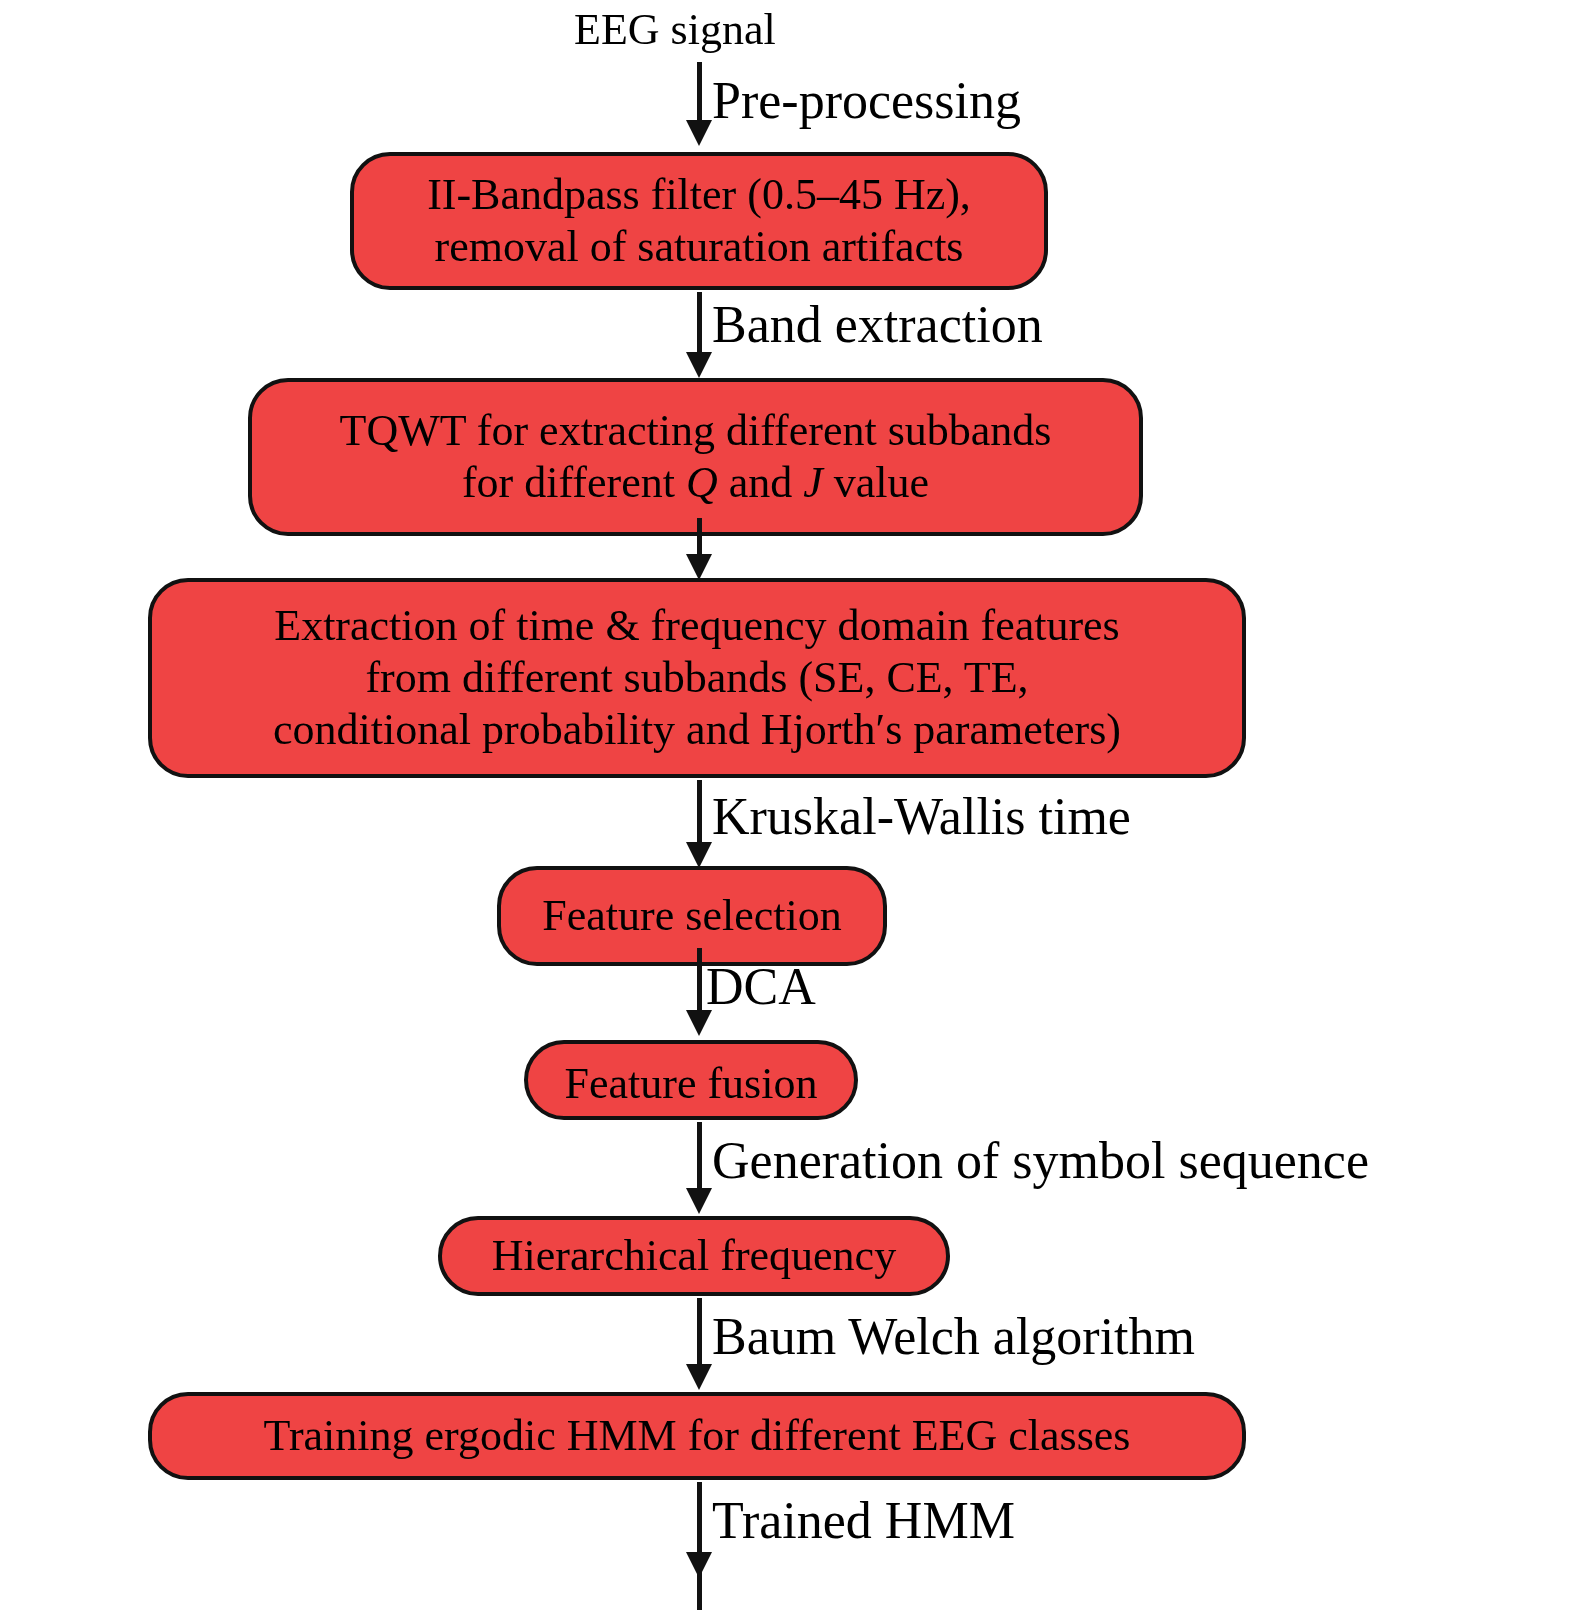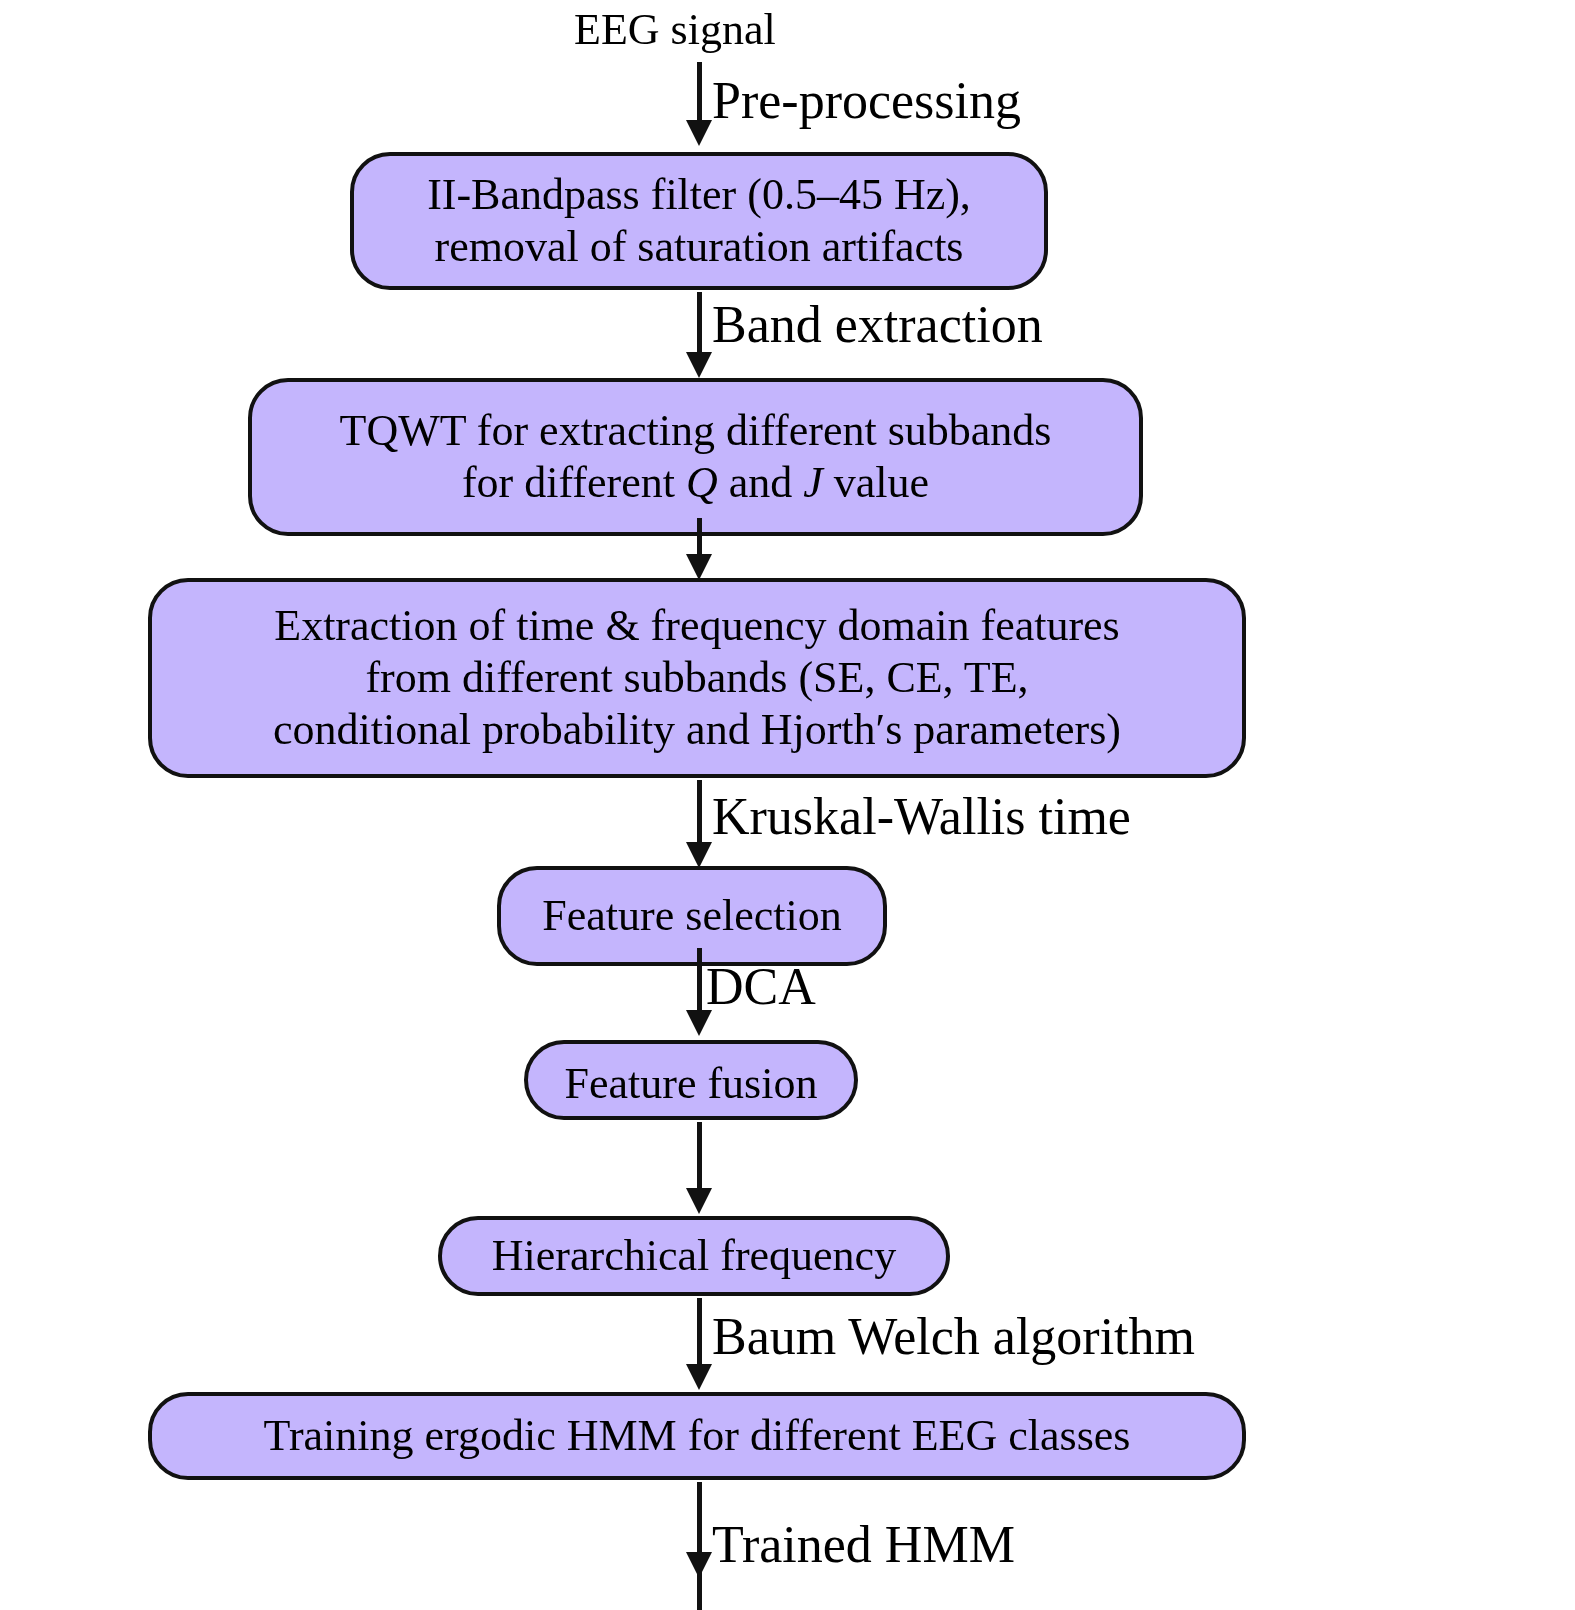--- a/index.html
+++ b/index.html
@@ -18,21 +18,21 @@
   #flow {
     position: relative;
     width: 1575px;
     height: 1610px;
   }
   .node {
     position: absolute;
     box-sizing: border-box;
     border: 4px solid #111111;
     border-radius: 40px;
-    background: #c4b5fd;
+    background: #ef4444;
     display: flex;
     align-items: center;
     justify-content: center;
     text-align: center;
     line-height: 1.18;
     font-size: 44px;
     padding: 6px 14px;
   }
   .plain {
     position: absolute;
@@ -127,38 +127,39 @@
   <div class="edge-label" style="left:706px; top:958px;">DCA</div>
 
   <div class="node" style="left:524px; top:1040px; width:334px; height:80px;align-items:flex-end;">
     <span>Feature fusion</span>
   </div>
 
   <div class="arrow" style="left:697px; top:1122px; height:92px;">
     <div class="shaft" style="height:68px;"></div>
     <div class="head" style="top:66px;"></div>
   </div>
+  <div class="edge-label" style="left:712px; top:1132px;">Generation of symbol sequence</div>
 
   <div class="node" style="left:438px; top:1216px; width:512px; height:80px;">
     <span>Hierarchical frequency</span>
   </div>
 
   <div class="arrow" style="left:697px; top:1298px; height:92px;">
     <div class="shaft" style="height:68px;"></div>
     <div class="head" style="top:66px;"></div>
   </div>
   <div class="edge-label" style="left:712px; top:1308px;">Baum Welch algorithm</div>
 
   <div class="node" style="left:148px; top:1392px; width:1098px; height:88px;">
     <span>Training ergodic HMM for different EEG classes</span>
   </div>
 
   <div class="arrow" style="left:697px; top:1482px; height:96px;">
     <div class="shaft" style="height:72px;"></div>
     <div class="head" style="top:70px;"></div>
   </div>
-  <div class="edge-label" style="left:712px; top:1492px;margin-top:24px;">Trained HMM</div>
+  <div class="edge-label" style="left:712px; top:1492px;">Trained HMM</div>
 
   <div class="arrow" style="left:697px; top:1570px; height:40px;">
     <div class="shaft" style="height:40px;"></div>
   </div>
 
 </div>
 
 </body></html>

